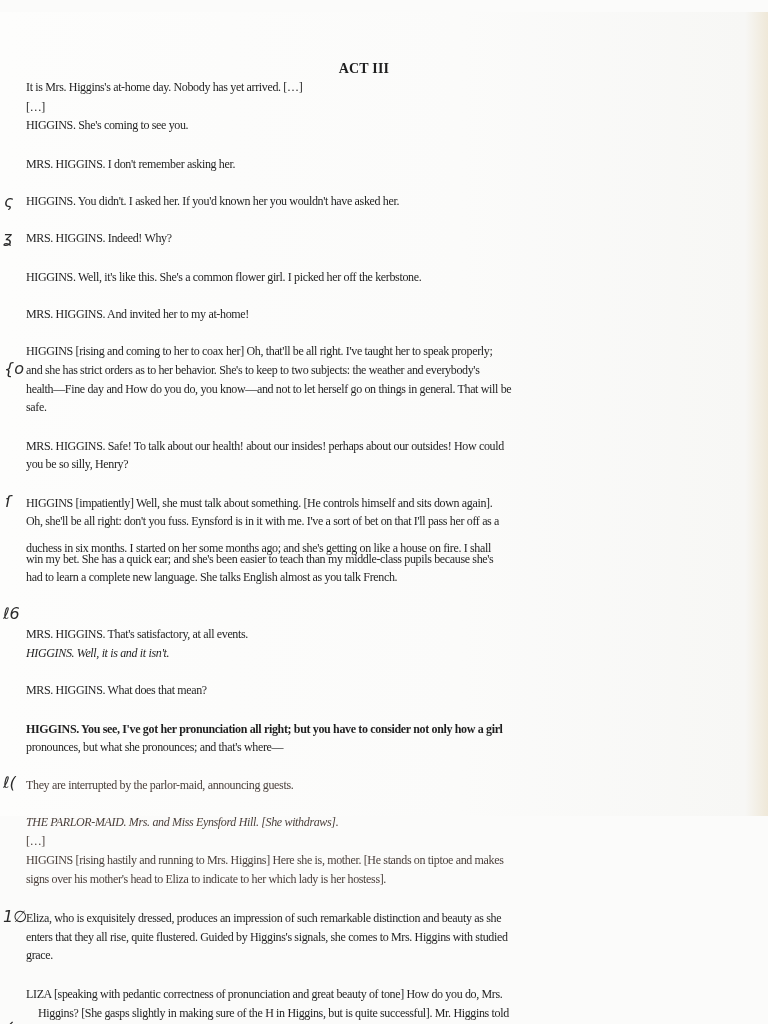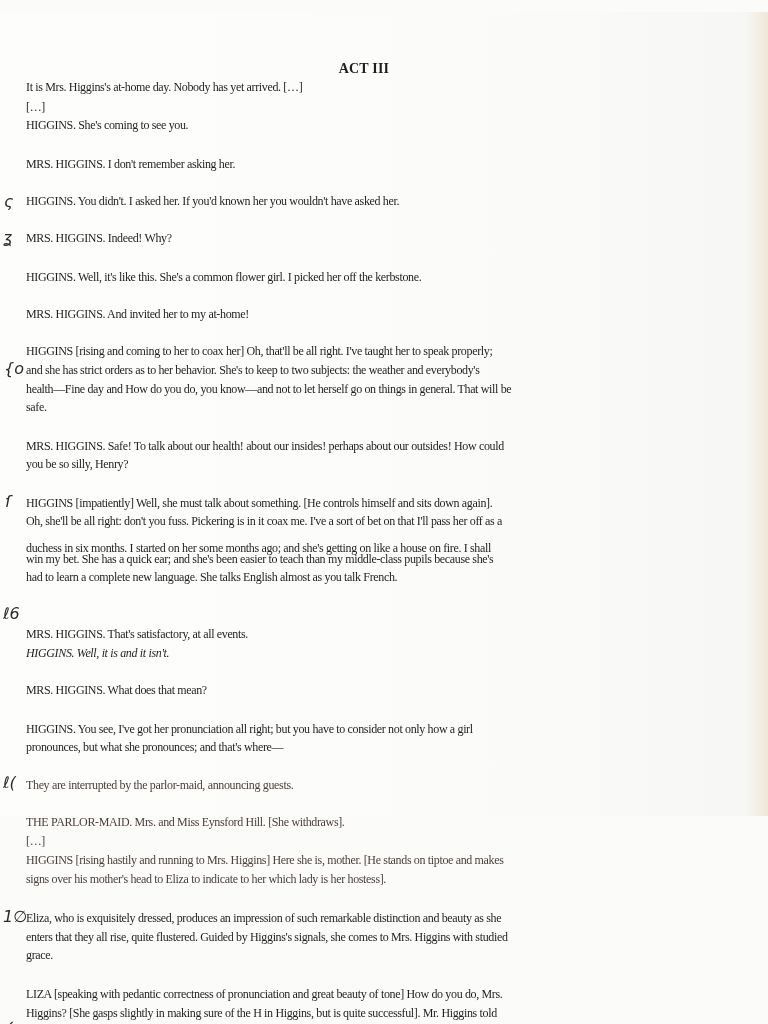--- a/index.html
+++ b/index.html
@@ -43,39 +43,39 @@
       <div class="line" style="top: 218px;">MRS. HIGGINS. Indeed! Why?</div>
       <div class="line" style="top: 257px;">HIGGINS. Well, it's like this. She's a common flower girl. I picked her off the kerbstone.</div>
       <div class="line" style="top: 294px;">MRS. HIGGINS. And invited her to my at-home!</div>
       <div class="line" style="top: 331px;">HIGGINS [rising and coming to her to coax her] Oh, that'll be all right. I've taught her to speak properly;</div>
       <div class="line" style="top: 350px;">and she has strict orders as to her behavior. She's to keep to two subjects: the weather and everybody's</div>
       <div class="line" style="top: 369px;">health—Fine day and How do you do, you know—and not to let herself go on things in general. That will be</div>
       <div class="line" style="top: 387px;">safe.</div>
       <div class="line" style="top: 426px;">MRS. HIGGINS. Safe! To talk about our health! about our insides! perhaps about our outsides! How could</div>
       <div class="line" style="top: 444px;">you be so silly, Henry?</div>
       <div class="line" style="top: 483px;">HIGGINS [impatiently] Well, she must talk about something. [He controls himself and sits down again].</div>
-      <div class="line" style="top: 501px;">Oh, she'll be all right: don't you fuss. Pickering is in it coax me. I've a sort of bet on that I'll pass her off as a</div>
+      <div class="line" style="top: 501px;">Oh, she'll be all right: don't you fuss. Eynsford is in it with me. I've a sort of bet on that I'll pass her off as a</div>
       <div class="line" style="top: 520px; margin-top: 8px;">duchess in six months. I started on her some months ago; and she's getting on like a house on fire. I shall</div>
       <div class="line" style="top: 539px; font-family: Liberation Serif, serif;">win my bet. She has a quick ear; and she's been easier to teach than my middle-class pupils because she's</div>
       <div class="line" style="top: 557px;">had to learn a complete new language. She talks English almost as you talk French.</div>
       <div class="line" style="top: 596px; margin-top: 18px;">MRS. HIGGINS. That's satisfactory, at all events.</div>
       <div class="line" style="top: 633px; font-style: italic;">HIGGINS. Well, it is and it isn't.</div>
       <div class="line" style="top: 670px;">MRS. HIGGINS. What does that mean?</div>
-      <div class="line" style="top: 709px;">HIGGINS. You see, I've got her pronunciation all right; but you have to consider not only how a girl</div>
+      <div class="line" style="top: 709px; font-weight: bold;">HIGGINS. You see, I've got her pronunciation all right; but you have to consider not only how a girl</div>
       <div class="line" style="top: 727px;">pronounces, but what she pronounces; and that's where—</div>
       <div class="line faded" style="top: 765px;">They are interrupted by the parlor-maid, announcing guests.</div>
-      <div class="line faded" style="top: 802px;">THE PARLOR-MAID. Mrs. and Miss Eynsford Hill. [She withdraws].</div>
+      <div class="line faded" style="top: 802px; font-style: italic;">THE PARLOR-MAID. Mrs. and Miss Eynsford Hill. [She withdraws].</div>
       <div class="line faded" style="top: 821px;">[…]</div>
       <div class="line faded" style="top: 840px;">HIGGINS [rising hastily and running to Mrs. Higgins] Here she is, mother. [He stands on tiptoe and makes</div>
       <div class="line faded" style="top: 859px;">signs over his mother's head to Eliza to indicate to her which lady is her hostess].</div>
       <div class="line" style="top: 898px;">Eliza, who is exquisitely dressed, produces an impression of such remarkable distinction and beauty as she</div>
       <div class="line" style="top: 917px;">enters that they all rise, quite flustered. Guided by Higgins's signals, she comes to Mrs. Higgins with studied</div>
       <div class="line" style="top: 935px;">grace.</div>
       <div class="line" style="top: 974px;">LIZA [speaking with pedantic correctness of pronunciation and great beauty of tone] How do you do, Mrs.</div>
-      <div class="line" style="top: 993px;">Higgins? [She gasps slightly in making sure of the H in Higgins, but is quite successful]. Mr. Higgins told</div>
+      <div class="line" style="top: 993px; margin-left: 12px;">Higgins? [She gasps slightly in making sure of the H in Higgins, but is quite successful]. Mr. Higgins told</div>
       <div class="line" style="top: 1011px;">me I might come.</div>
     </div>
   <div id="marks">
       <span class="mark" style="top: 180px; left: 4px;">ς</span>
       <span class="mark" style="top: 216px; left: 3px;">ʓ</span>
       <span class="mark" style="top: 347px; left: 4px;">{o</span>
       <span class="mark" style="top: 480px; left: 5px;">ſ</span>
       <span class="mark" style="top: 592px; left: 3px;">ℓ6</span>
       <span class="mark" style="top: 761px; left: 3px;">ℓ(</span>
       <span class="mark" style="top: 895px; left: 3px;">1∅</span>

